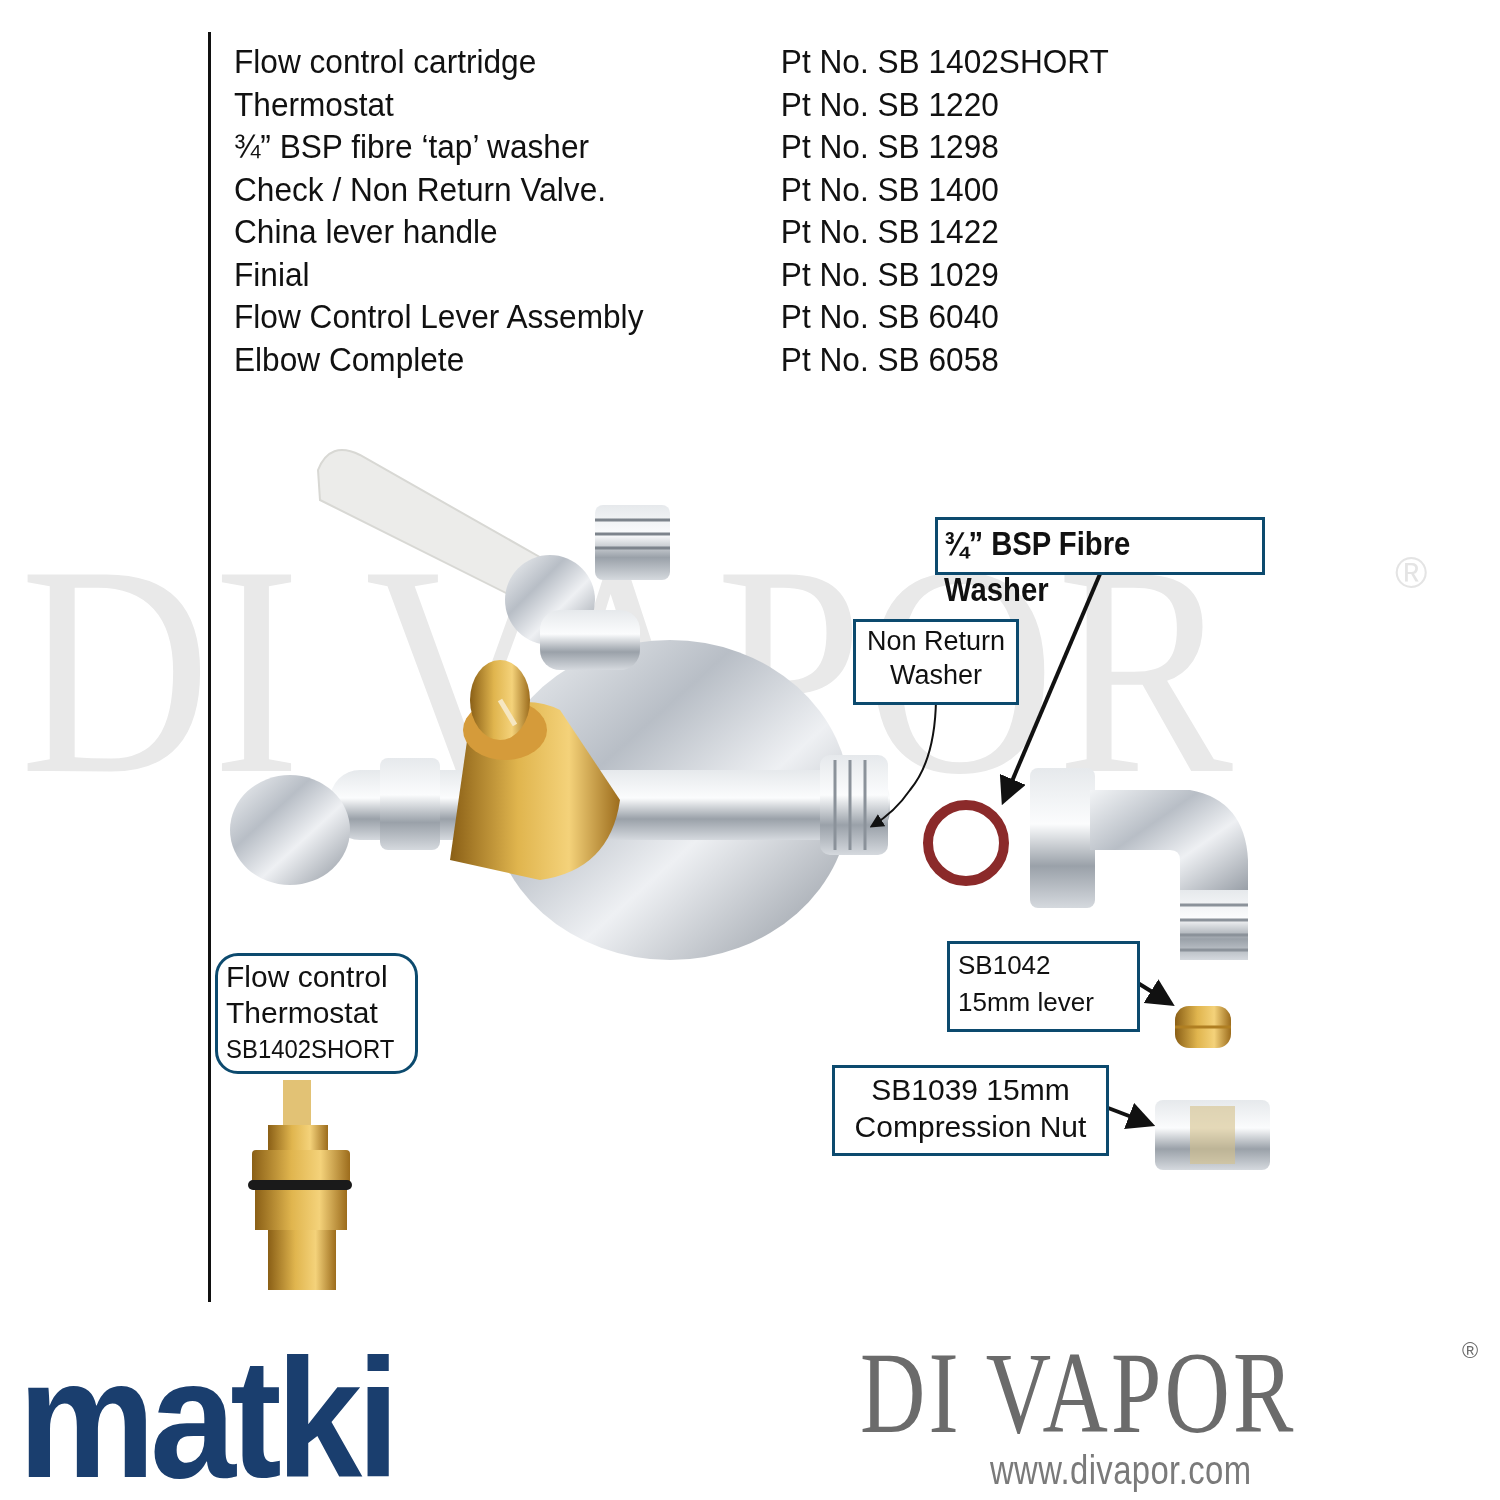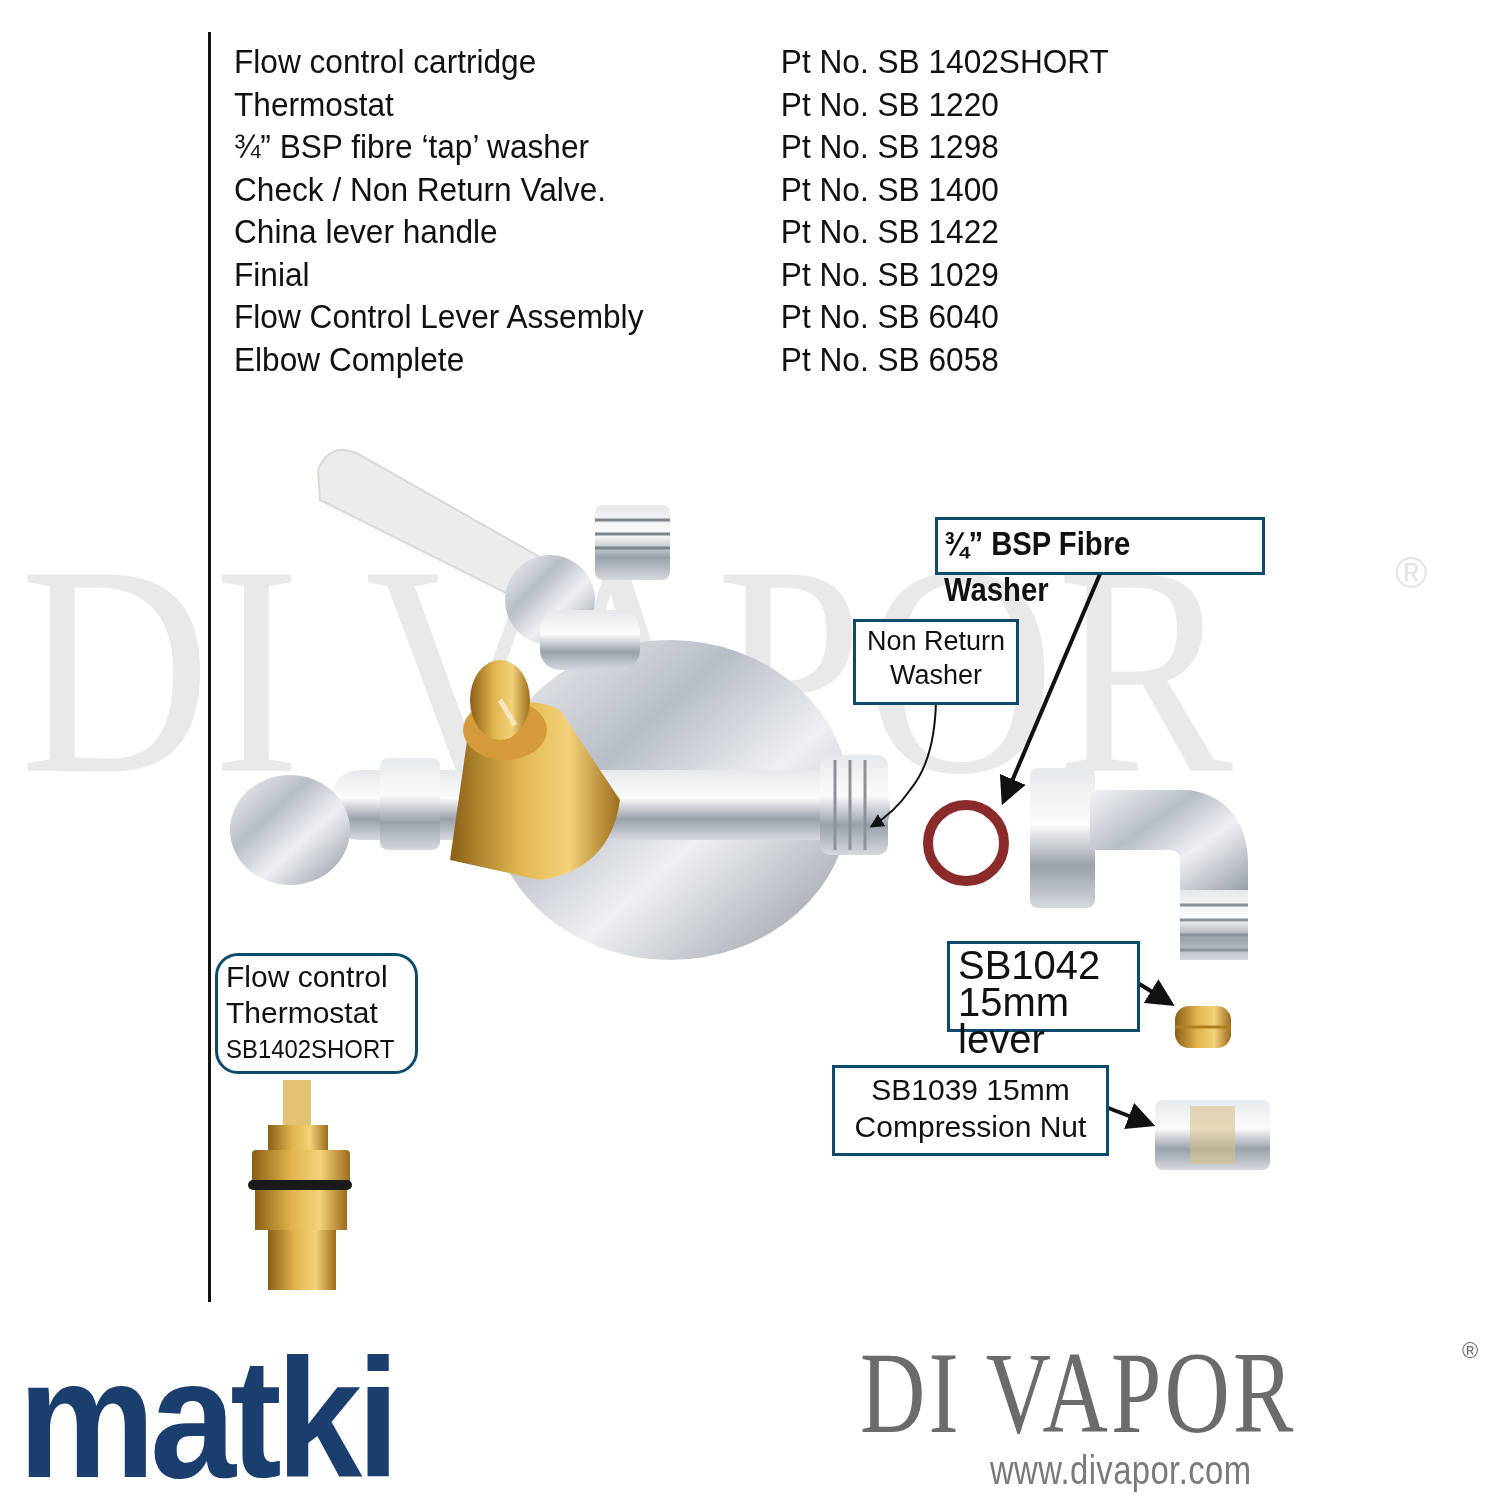--- a/index.html
+++ b/index.html
@@ -162,21 +162,21 @@
 
 <div class="abs callout callout-bold" style="left:935px; top:517px; width:318px; height:52px; padding:0 0 0 6px;">
   <span style="display:inline-block; transform:scaleX(0.86); transform-origin:left center;">¾” BSP Fibre Washer</span>
 </div>
 
 <div class="abs callout" style="left:853px; top:619px; width:148px; height:78px; text-align:center; line-height:34px; padding-top:2px;">
   <div style="font-size:27px;">Non Return</div>
   <div style="font-size:27px;">Washer</div>
 </div>
 
-<div class="abs callout" style="left:947px; top:941px; width:171px; height:82px; font-size:40px; line-height:37px; padding:3px 8px 0 8px;">
+<div class="abs callout" style="left:947px; top:941px; width:171px; height:82px; font-size:26px; line-height:37px; padding:3px 8px 0 8px;">
   <div>SB1042</div>
   <div>15mm lever</div>
 </div>
 
 <div class="abs callout" style="left:832px; top:1065px; width:255px; height:82px; font-size:30px; line-height:37px; padding:3px 8px 0 8px;text-align:center;">
   <div>SB1039 15mm</div>
   <div>Compression Nut</div>
 </div>
 
 <div class="abs callout" style="left:215px; top:953px; width:181px; height:112px; font-size:30px; line-height:36px; padding:3px 8px 0 8px;border-radius:23px;">

